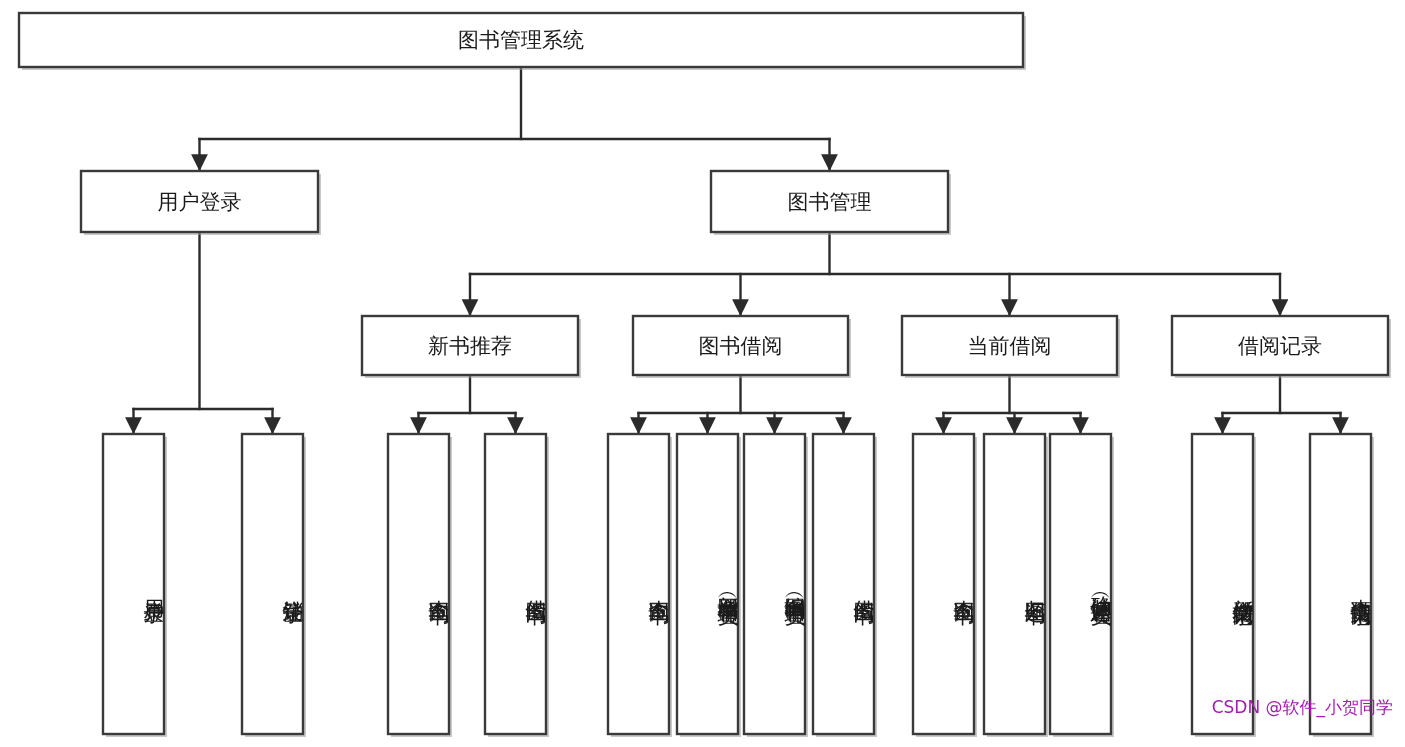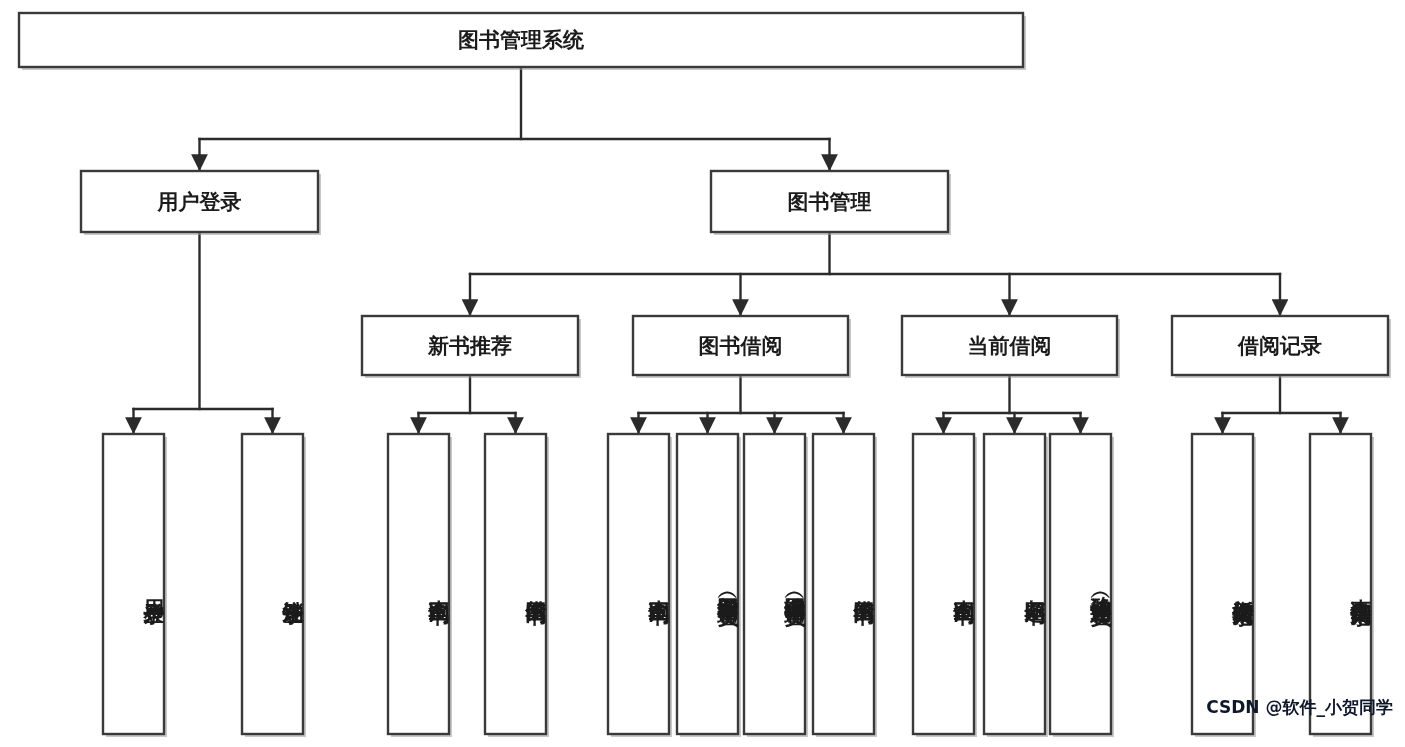--- a/index.html
+++ b/index.html
@@ -11,21 +11,20 @@
     width: 1405px;
     height: 747px;
     font-family: "DejaVu Sans", "Liberation Sans", sans-serif;
     overflow: hidden;
     position: relative;
   }
   #diagram-root {
     position: relative;
     width: 1405px;
     height: 725px;
-    font-weight: bold;
   }
   svg#tree-svg {
     position: absolute;
     top: 0;
     left: 0;
     width: 1405px;
     height: 747px;
   }
   .node-box {
     fill: #ffffff;
@@ -66,21 +65,21 @@
     align-items: flex-start;
     justify-content: center;
     pointer-events: none;
   }
   .watermark {
     position: absolute;
     right: 12px;
     bottom: 6px;
     font-family: "DejaVu Sans", "Liberation Sans", sans-serif;
     font-size: 17px;
-    color: #0f172a;
+    color: #a21caf;
     white-space: nowrap;
   }
 </style>
 </head>
 <body>
 
 <div id="diagram-root">
 
   <svg id="tree-svg" viewBox="0 0 1405 747">
     <defs>

